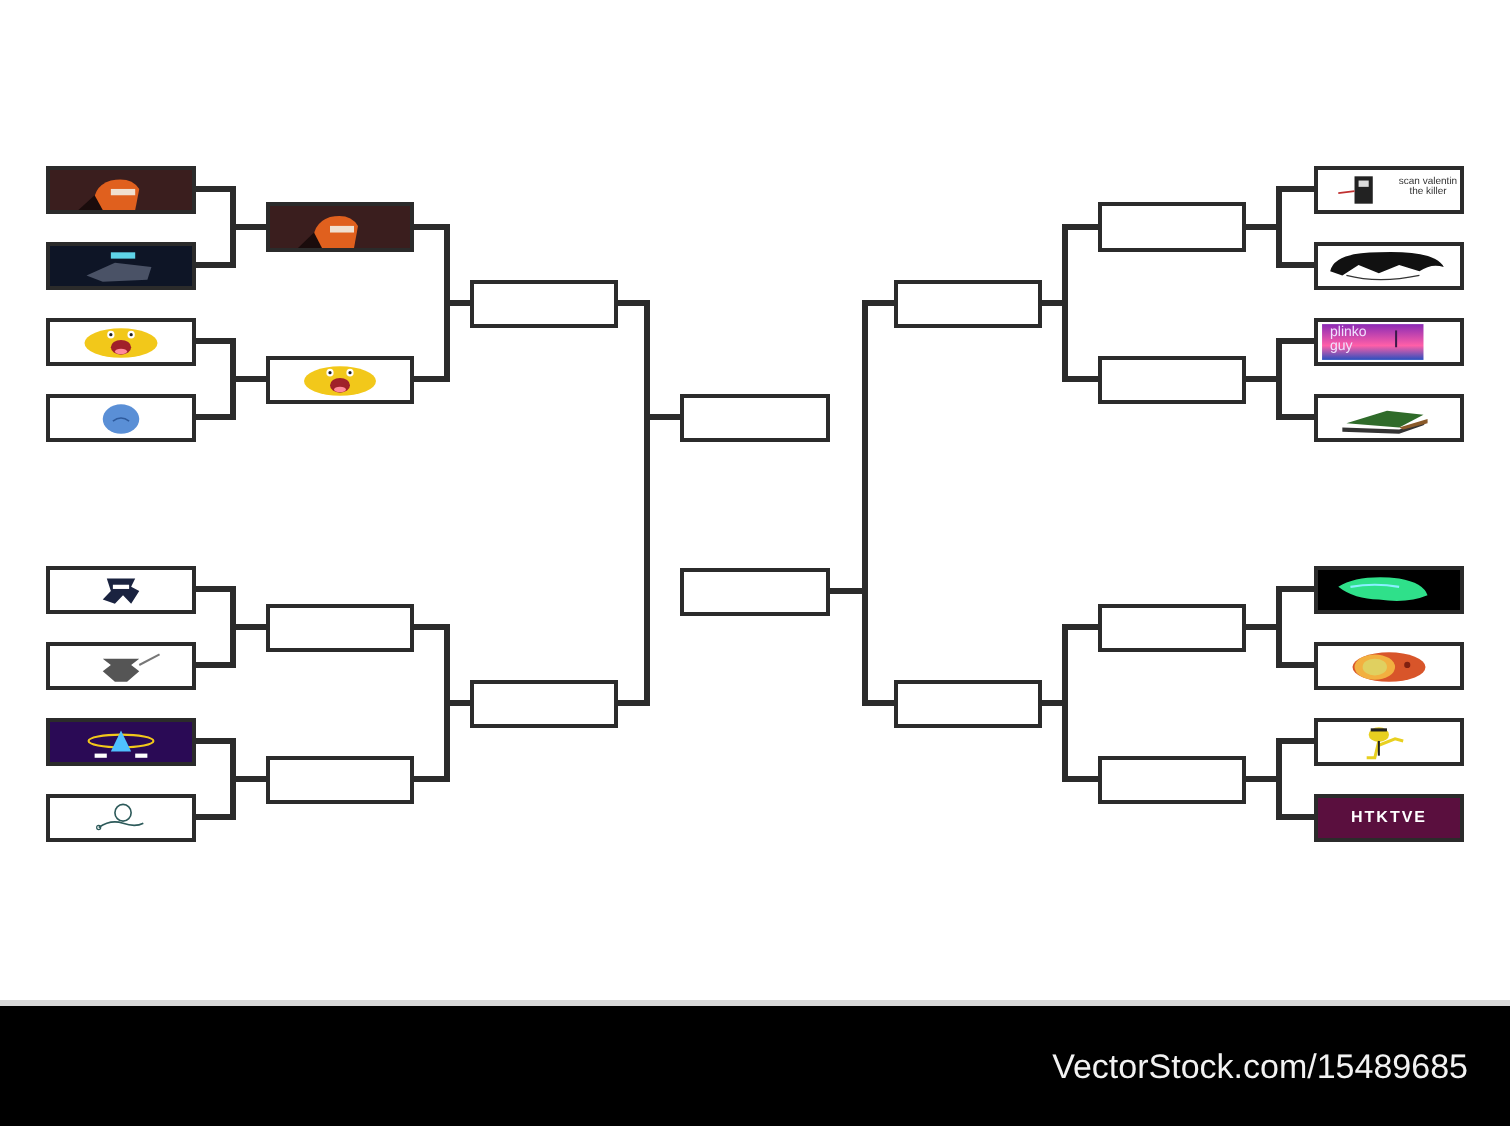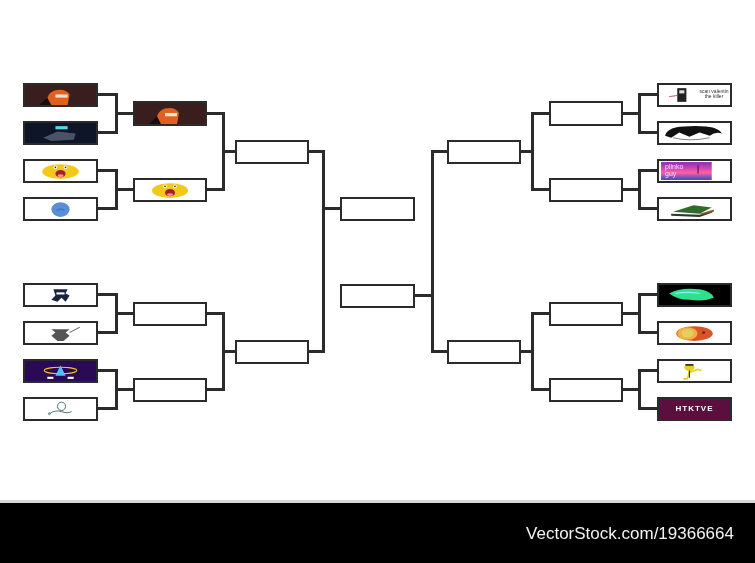--- a/index.html
+++ b/index.html
@@ -246,14 +246,14 @@
       <line x1="30" y1="9" x2="30" y2="16" stroke="#222" stroke-width="1"></line>
     </svg>
   </div>
   <div class="slot" style="left:657px;top:397px;width:75px;height:24px;background:#5a0f3e;">
     <div class="txt" style="left:0;top:6px;width:100%;font-size:8px;line-height:8px;font-weight:bold;color:#fff;letter-spacing:1px;">HTKTVE</div>
   </div>
 </div>
 
 <div class="sep"></div>
 <div class="footer">
-  <div class="footer-right">VectorStock.com/19366664</div>
+  <div class="footer-right">VectorStock.com/15489685</div>
 </div>
 
 </body></html>

